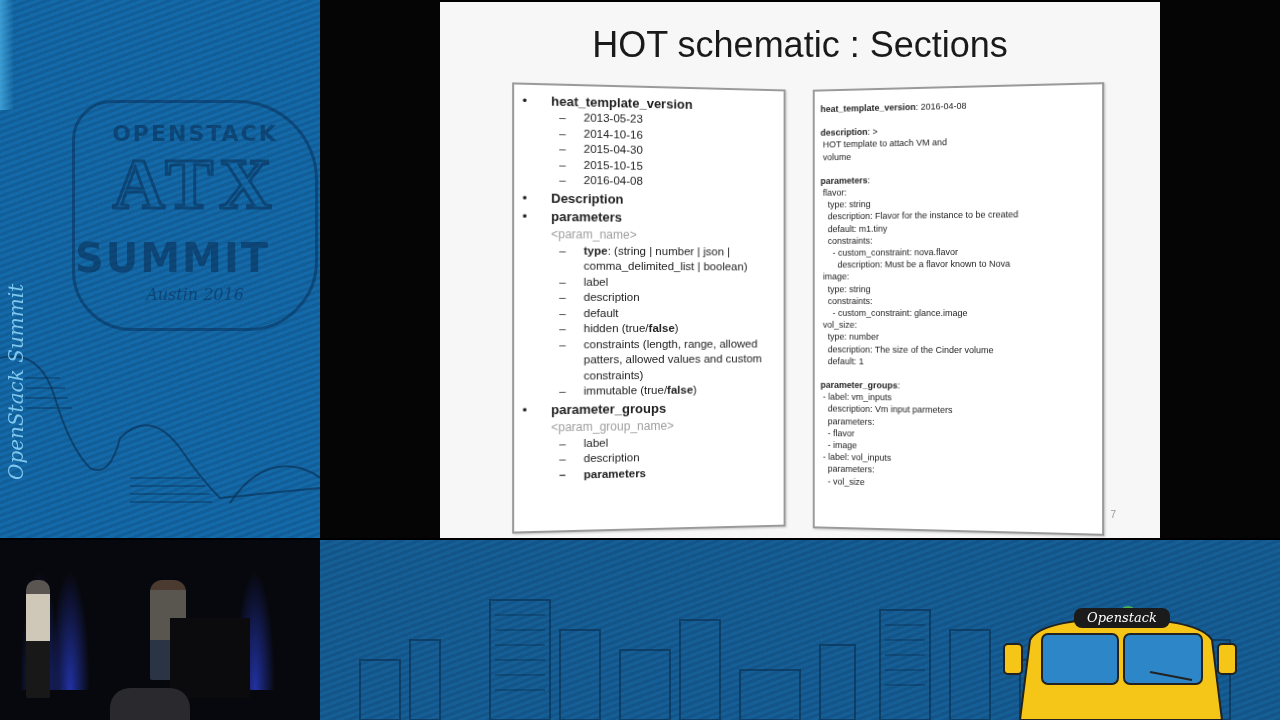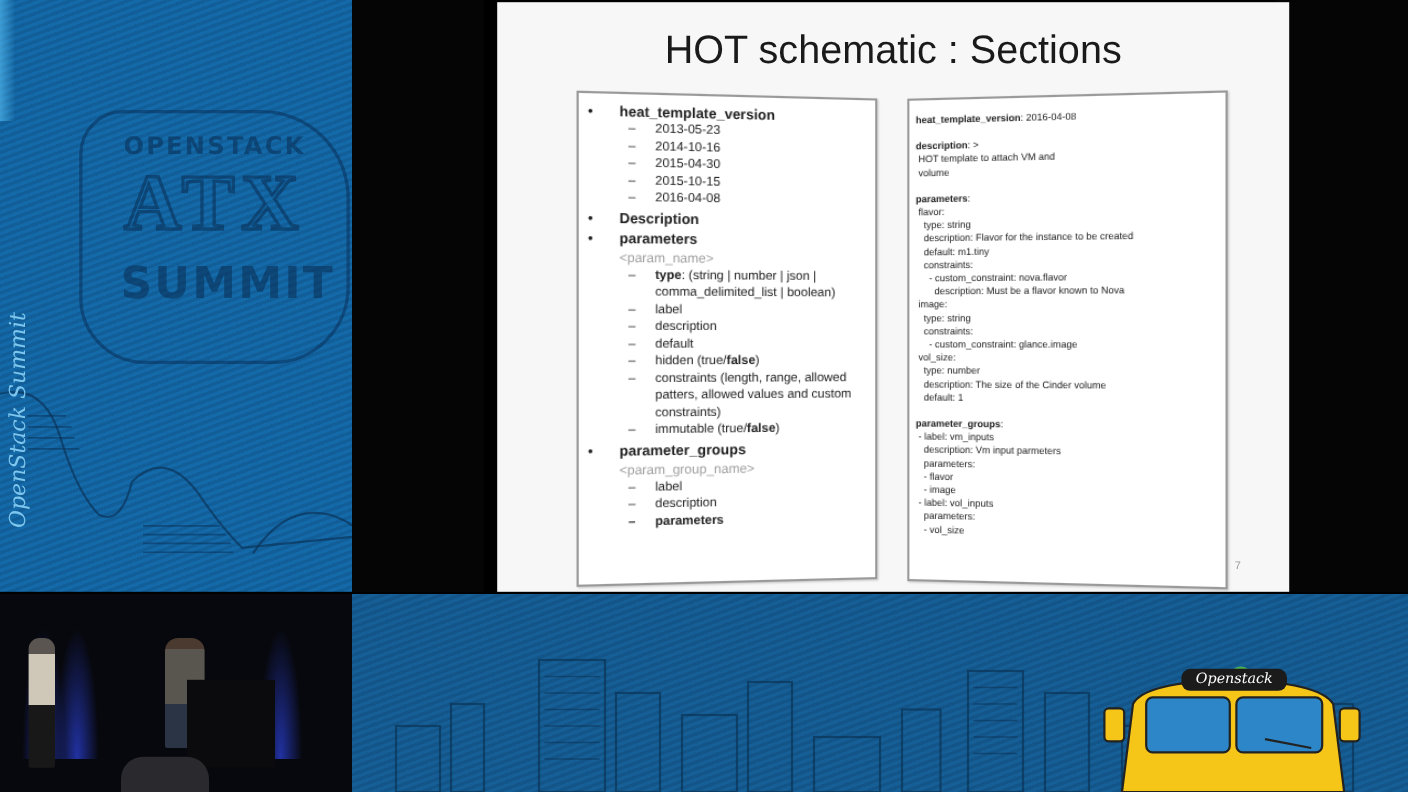--- a/index.html
+++ b/index.html
@@ -5,31 +5,31 @@
   html, body { margin:0; padding:0; }
   body { width:1280px; height:720px; position:relative; overflow:hidden; background:#000; font-family:"Liberation Sans", sans-serif; }
 
   
   .brand-panel { position:absolute; left:0; top:0; width:320px; height:538px;
     background: repeating-linear-gradient(160deg, #1469a8 0px, #1469a8 3px, #115e98 3px, #115e98 6px); overflow:hidden; }
   .brand-glow { position:absolute; left:0; top:0; width:14px; height:110px; background:linear-gradient(90deg,#4fb4e8,rgba(79,180,232,0)); opacity:0.7; }
   .badge { position:absolute; left:72px; top:100px; width:240px; height:225px; border:3px solid rgba(10,50,90,0.55); border-radius:40px 80px 70px 60px; }
   .badge-top { position:absolute; left:0; width:100%; top:18px; text-align:center; font-family:"DejaVu Sans", sans-serif; font-weight:bold; font-size:22px; letter-spacing:2px; color:rgba(10,50,90,0.6); }
   .badge-mid { position:absolute; left:0; width:100%; top:40px; text-align:center; font-family:Liberation Serif, serif; font-weight:bold; font-size:72px; letter-spacing:6px; color:transparent; -webkit-text-stroke:3px rgba(10,50,90,0.6); }
-  .badge-bot { position:absolute; left:0; width:100%; top:132px; text-align:center; font-family:"DejaVu Sans", sans-serif; font-weight:bold; font-size:40px; letter-spacing:2px; color:rgba(10,50,90,0.6);padding-left:12px; }
+  .badge-bot { position:absolute; left:0; width:100%; top:132px; font-family:"DejaVu Sans", sans-serif; font-weight:bold; font-size:40px; letter-spacing:2px; color:rgba(10,50,90,0.6); }
   .badge-script { position:absolute; left:0; width:100%; top:182px; text-align:center; font-family:"DejaVu Serif", serif; font-style:italic; font-size:16px; color:rgba(10,50,90,0.6); }
   .vertical-caption { position:absolute; left:4px; top:480px; transform:rotate(-90deg); transform-origin:left top; font-family:"DejaVu Serif", serif; font-style:italic; font-size:20px; color:#7dc6ee; white-space:nowrap; }
   .hills { position:absolute; left:0; bottom:0; width:320px; height:200px; }
 
   
   .right-dark { position:absolute; left:1160px; top:0; width:120px; height:538px; background:#050505; }
   .mid-dark { position:absolute; left:320px; top:0; width:120px; height:538px; background:#050505; }
 
   
-  .slide { position:absolute; left:440px; top:2px; width:720px; height:536px; background:#f7f7f7;margin-left:12px; }
+  .slide { position:absolute; left:440px; top:2px; width:720px; height:536px; background:#f7f7f7; }
   .slide-title { position:absolute; left:0; width:100%; top:22px; text-align:center; font-family:"Liberation Sans", sans-serif; font-size:36px; color:#1a1a1a; }
   .slide-number { position:absolute; right:44px; bottom:18px; font-size:10px; color:#999; }
 
   .panel-left { position:absolute; left:74px; top:84px; width:270px; height:440px; background:#fff; border:2px solid #9a9a9a; transform:perspective(600px) rotateY(4deg); box-shadow:1px 1px 2px rgba(0,0,0,0.2); }
   .panel-right { position:absolute; left:370px; top:84px; width:288px; height:442px; background:#fff; border:2px solid #9a9a9a; transform:perspective(600px) rotateY(-4deg); box-shadow:1px 1px 2px rgba(0,0,0,0.2); }
 
   .outline { list-style:none; margin:0; padding:6px 0 0 4px; font-size:12px; color:#222; }
   .outline li { position:relative; }
   .l1 { padding-left:32px; font-weight:bold; font-size:13px; line-height:17px; margin-top:1px; }
   .l1::before { content:"•"; position:absolute; left:4px; top:0; font-weight:normal; }
@@ -56,20 +56,21 @@
 </style>
 </head>
 <body>
 
 <div class="brand-panel">
   <div class="brand-glow"></div>
   <div class="badge">
     <div class="badge-top">OPENSTACK</div>
     <div class="badge-mid">ATX</div>
     <div class="badge-bot">SUMMIT</div>
+    <div class="badge-script">Austin 2016</div>
   </div>
   <svg class="hills" viewBox="0 0 320 200">
     <path d="M0 20 Q40 10 55 60 Q70 110 90 130 Q110 140 120 100 Q150 70 180 110 Q200 140 220 160 L320 150" fill="none" stroke="rgba(10,45,80,0.6)" stroke-width="2"></path>
     <path d="M230 165 Q260 120 300 130 Q315 135 320 140" fill="none" stroke="rgba(10,45,80,0.6)" stroke-width="2"></path>
     <g stroke="rgba(10,45,80,0.5)" stroke-width="1.5">
       <line x1="130" y1="140" x2="200" y2="140"></line>
         <line x1="130" y1="148" x2="205" y2="148"></line>
       <line x1="130" y1="156" x2="210" y2="156"></line>
         <line x1="130" y1="164" x2="212" y2="164"></line>
       <line x1="25" y1="40" x2="60" y2="40"></line>

